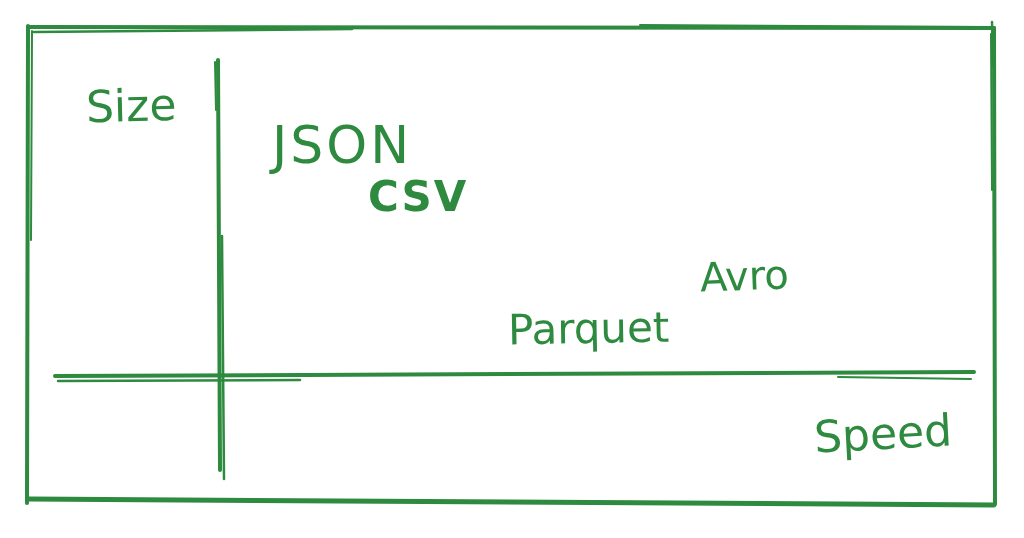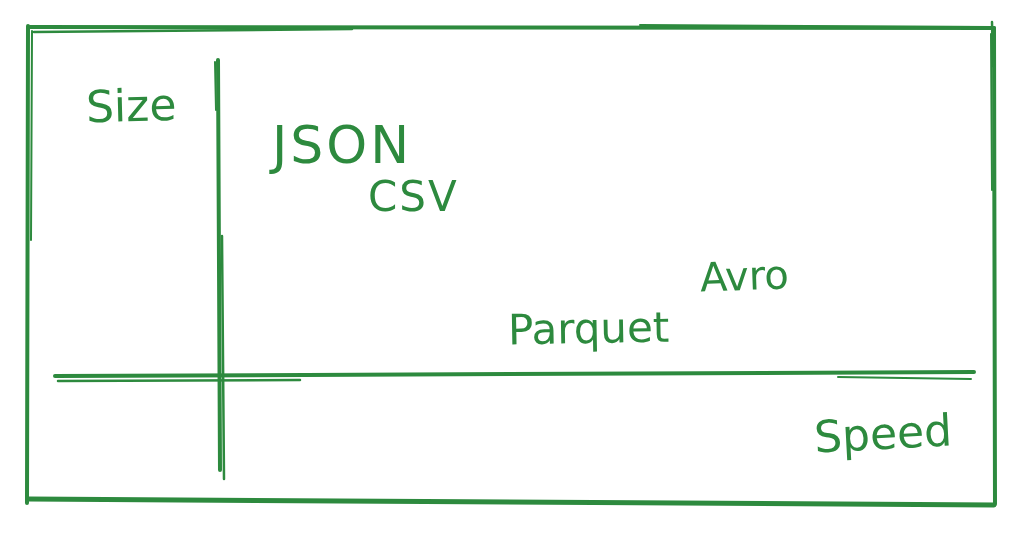--- a/index.html
+++ b/index.html
@@ -14,21 +14,21 @@
   .canvas svg { position: absolute; left: 0; top: 0; }
   .lbl {
     position: absolute;
     line-height: 1;
     white-space: nowrap;
     font-weight: 500;
     user-select: none;
   }
   .lbl-size    { left:  86px; top:  84px; font-size: 44px; transform: rotate(-1.5deg); }
   .lbl-json    { left: 272px; top:  82px; font-size: 52px; letter-spacing: 3px; margin-top: 37px; }
-  .lbl-csv     { left: 368px; top: 176px; font-size: 42px; letter-spacing: 2px; }
+  .lbl-csv     { left: 368px; top: 176px; font-size: 42px; letter-spacing: 2px; font-weight: bold; }
   .lbl-avro    { left: 700px; top: 256px; font-size: 40px; transform: rotate(-2deg); }
   .lbl-parquet { left: 508px; top: 308px; font-size: 42px; transform: rotate(-1deg); }
   .lbl-speed   { left: 814px; top: 412px; font-size: 44px; transform: rotate(-3deg); }
 </style>
 </head>
 <body>
 
 <div class="canvas">
 
   <svg width="1024" height="538" viewBox="0 0 1024 538" aria-hidden="true">

